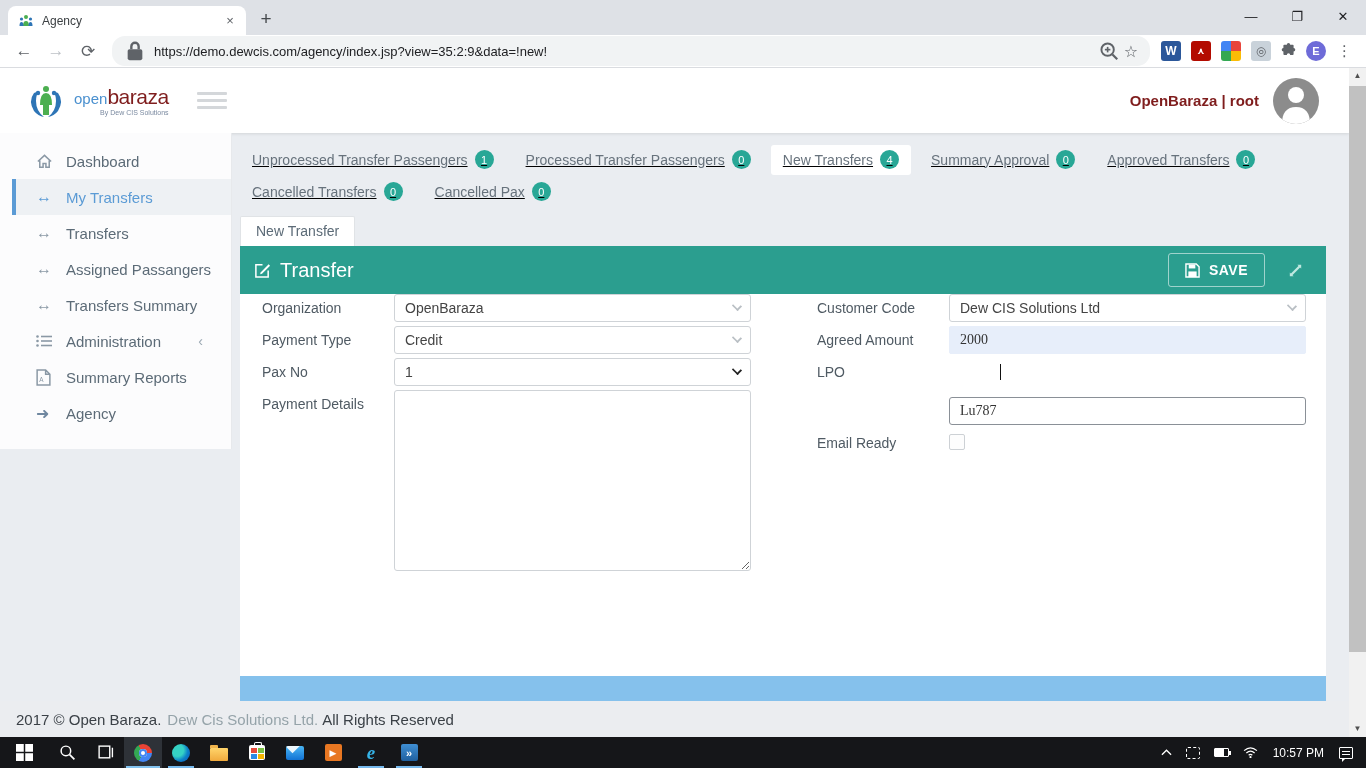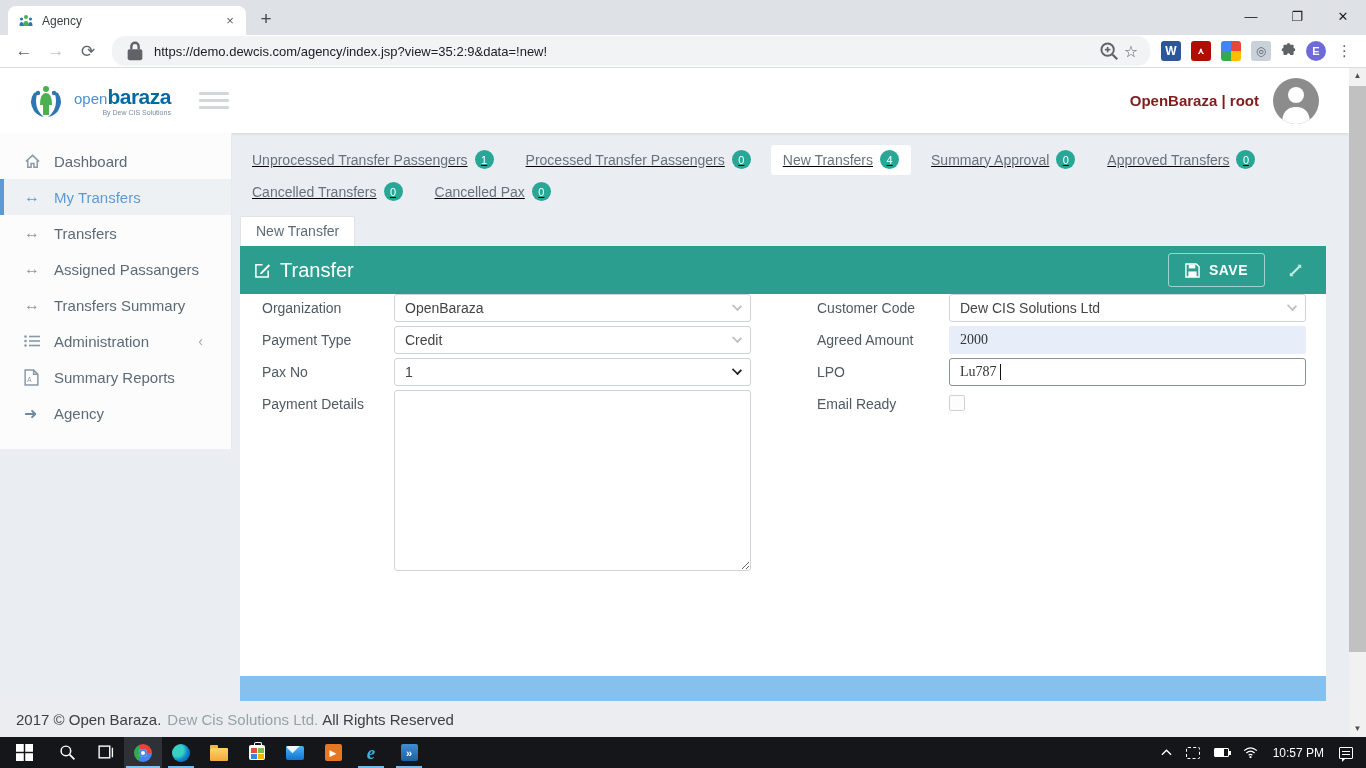--- a/index.html
+++ b/index.html
@@ -41,30 +41,30 @@
 
   
   .webpage { position:absolute; top:68px; left:0; width:1349px; height:669px; background:#eaedf1; overflow:hidden; }
 
   .site-header { position:absolute; top:0; left:0; width:1349px; height:65px; background:#fff; box-shadow:0 1px 3px rgba(0,0,0,.1); display:flex; align-items:center; }
   .logo-wrap { display:flex; align-items:center; margin-left:26px; }
   .logo-mark { width:40px; height:40px; }
   .logo-text { margin-left:8px; line-height:1; }
   .logo-line1 { font-size:21px; color:#2e75b6; }
   .logo-line1 .lt { font-weight:400; color:#4a90cf; font-size:15px; }
-  .logo-line1 .lb { font-weight:bold; color:#0369a1; letter-spacing:-0.5px; }
+  .logo-line1 .lb { font-weight:normal; color:#7f1d1d; letter-spacing:-0.5px; }
   .logo-tagline { font-size:7px; color:#7b8aa0; margin-top:2px; text-align:right; }
   .hamburger { margin-left:28px; width:30px; }
   .hamburger div { height:3px; background:#d4d7da; margin:4px 0; border-radius:1px; }
   .user-area { position:absolute; right:30px; top:0; height:65px; display:flex; align-items:center; }
   .user-label { color:#7f1d1d; font-weight:bold; font-size:15px; margin-right:14px; }
   .avatar { width:46px; height:46px; border-radius:50%; background:#8c8c8c; display:flex; align-items:flex-end; justify-content:center; overflow:hidden; }
 
   
-  .sidebar { position:absolute; top:65px; left:0; width:232px; background:#fcfcfd; border-right:1px solid #e7e9ec; padding:10px 0 18px 0; }
+  .sidebar { position:absolute; top:65px; left:0; width:232px; background:#fcfcfd; border-right:1px solid #e7e9ec; padding:10px 0 18px 12px; }
   .side-item { position:relative; display:flex; align-items:center; height:36px; padding-left:24px; font-size:15px; color:#5c6b77; }
   .side-item .s-ico { width:30px; color:#8a98a5; font-size:16px; display:flex; align-items:center; }
   .side-item.active { background:#eef1f4; color:#5b9bd5; }
   .side-item.active::before { content:""; position:absolute; left:0; top:0; bottom:0; width:4px; background:#5b9bd5; }
   .side-item.active .s-ico { color:#5b9bd5; }
   .side-chevron { position:absolute; right:28px; color:#9aa7b2; font-size:14px; }
 
   
   .content { position:absolute; top:65px; left:240px; width:1086px; }
   .tabs-zone { padding-top:12px; }
@@ -89,21 +89,21 @@
   .form-col.left { left:22px; }
   .form-col.right { left:577px; }
   .f-row { display:flex; margin-bottom:4px; }
   .f-label { flex:0 0 132px; font-size:14px; color:#4f5a63; padding-top:6px; }
   .f-ctl { width:357px; }
   .sel { position:relative; height:28px; border:1px solid #cfd3d7; border-radius:3px; background:#fff; font-size:14px; color:#444; display:flex; align-items:center; padding:0 26px 0 10px; }
   .sel .chev { position:absolute; right:9px; top:9px; width:8px; height:8px; border-right:2px solid #b9bfc4; border-bottom:2px solid #b9bfc4; transform:rotate(45deg) scale(1,.8); margin-top:-2px; }
   .sel.native .chev { border-color:#222; border-width:2.5px; }
   .txt-input { width:357px; height:28px; border:1px solid #cfd3d7; border-radius:3px; font-size:14px; color:#333; padding:0 10px; font-family:Liberation Serif, serif; }
   .txt-input.readonly { background:#e7eefa; border-color:#e7eefa; border-radius:2px; }
-  .txt-input.focused { border-color:#8a9097; }
+  .txt-input.focused { border-color:#8a9097;margin-top:39px; }
   .lpo-wrap { position:relative; }
   .caret { position:absolute; left:51px; top:6px; width:1px; height:16px; background:#111; }
   .ta { width:357px; height:181px; border:1px solid #cfd3d7; border-radius:3px; resize:both; font-family:"Liberation Sans",sans-serif; font-size:14px; padding:6px 10px; color:#333; }
   .checkbox { width:16px; height:16px; border:1px solid #cdd1d5; border-radius:2px; background:#fdfdfd; margin-top:5px; }
 
   .blue-strip { position:absolute; top:608px; left:240px; width:1086px; height:25px; background:#85c1ec; }
   .site-footer { position:absolute; top:633px; left:0; width:1349px; height:36px; background:#ebedf0; display:flex; align-items:center; padding-left:16px; font-size:15px; color:#3b4147; }
   .site-footer .f-link { color:#95a3a9; margin:0 4px 0 6px; }
 
   

